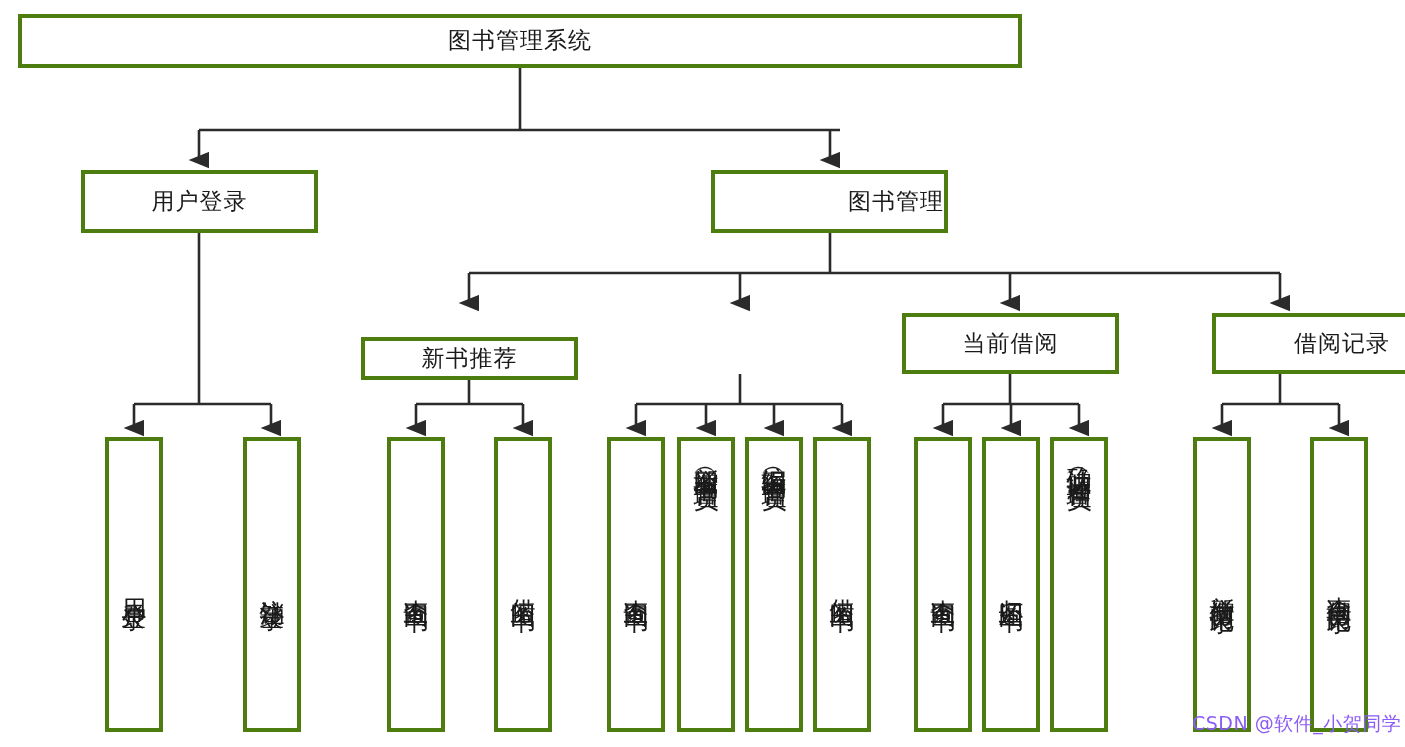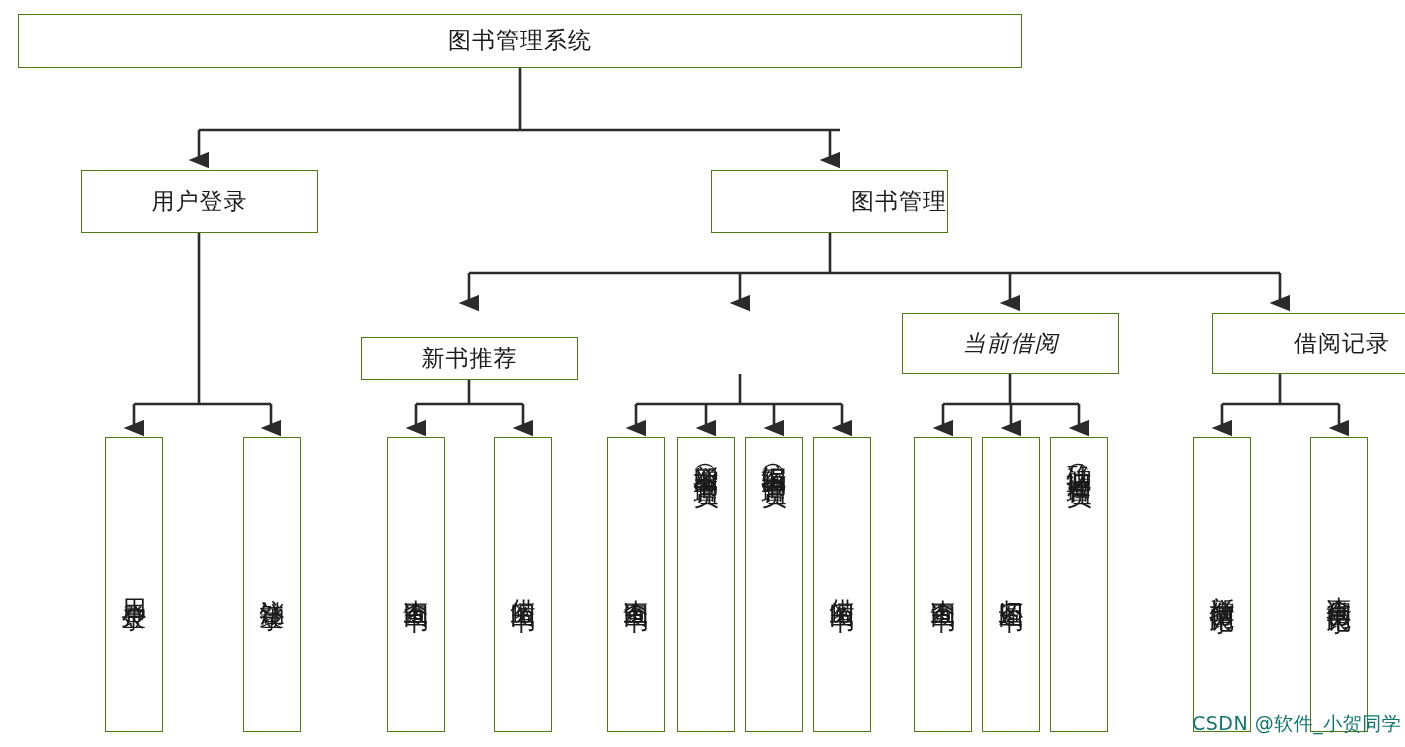--- a/index.html
+++ b/index.html
@@ -21,21 +21,21 @@
     position: absolute;
     left: 0;
     top: 0;
     width: 1405px;
     height: 747px;
     pointer-events: none;
   }
   .node {
     position: absolute;
     box-sizing: border-box;
-    border: 1px solid #4d7c0f;
+    border: 4px solid #4d7c0f;
     background: #ffffff;
     display: flex;
     align-items: center;
     justify-content: center;
     color: #1a1a1a;
   }
   .node .label {
     display: block;
     text-align: center;
     line-height: 1.12;
@@ -65,21 +65,21 @@
   }
   .node.v.centered {
     align-items: center;
     padding-top: 0;
   }
   .watermark {
     position: absolute;
     left: 1192px;
     top: 711px;
     font-size: 19px;
-    color: #0f766e;
+    color: #8b5cf6;
     white-space: nowrap;
     letter-spacing: 0.5px;
     font-family: "DejaVu Sans", "Liberation Sans", sans-serif;
   }
 </style>
 </head>
 <body>
 
 <div id="canvas">
 
@@ -142,21 +142,21 @@
   <div class="node h" style="left:81px; top:170px; width:237px; height:63px;">
     <span class="label">用户登录</span>
   </div>
   <div class="node h" style="left:711px; top:170px; width:237px; height:63px;justify-content:flex-end;">
     <span class="label">图书管理</span>
   </div>
 
   <div class="node h" style="left:361px; top:313px; width:217px; height:43px;margin-top:24px;">
     <span class="label">新书推荐</span>
   </div>
-  <div class="node h" style="left:902px; top:313px; width:217px; height:61px;font-style:italic;">
+  <div class="node h" style="left:902px; top:313px; width:217px; height:61px;">
     <span class="label">当前借阅</span>
   </div>
   <div class="node h" style="left:1212px; top:313px; width:260px; height:61px;">
     <span class="label">借阅记录</span>
   </div>
 
   <div class="node v centered" style="left:105px; top:437px; width:58px; height:295px;">
     <span class="label">用户登录</span>
   </div>
   <div class="node v centered" style="left:243px; top:437px; width:58px; height:295px;">

